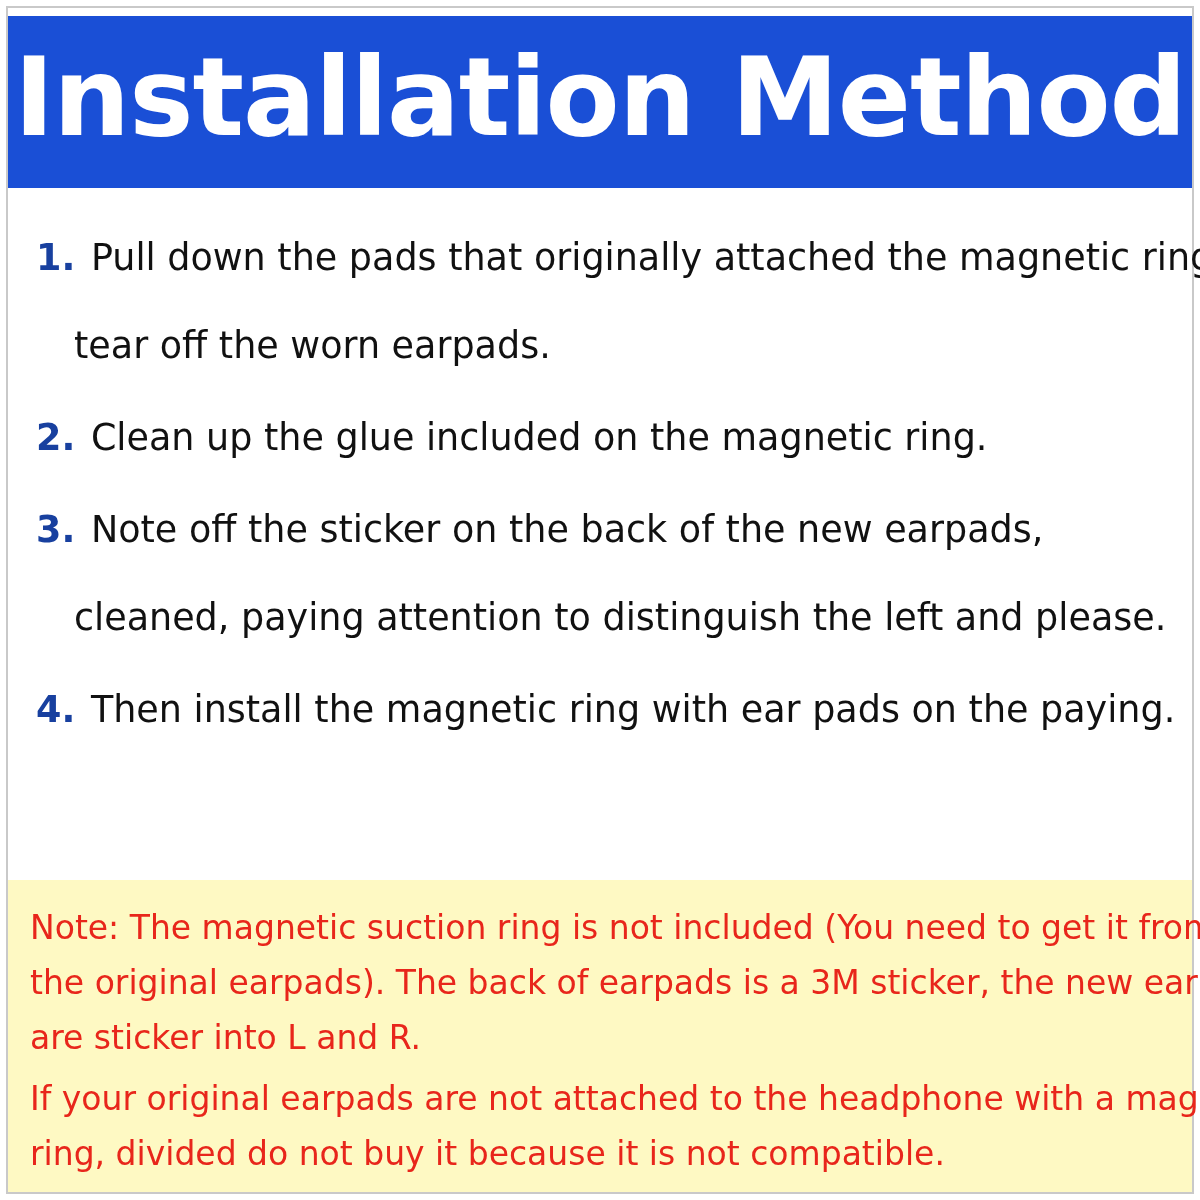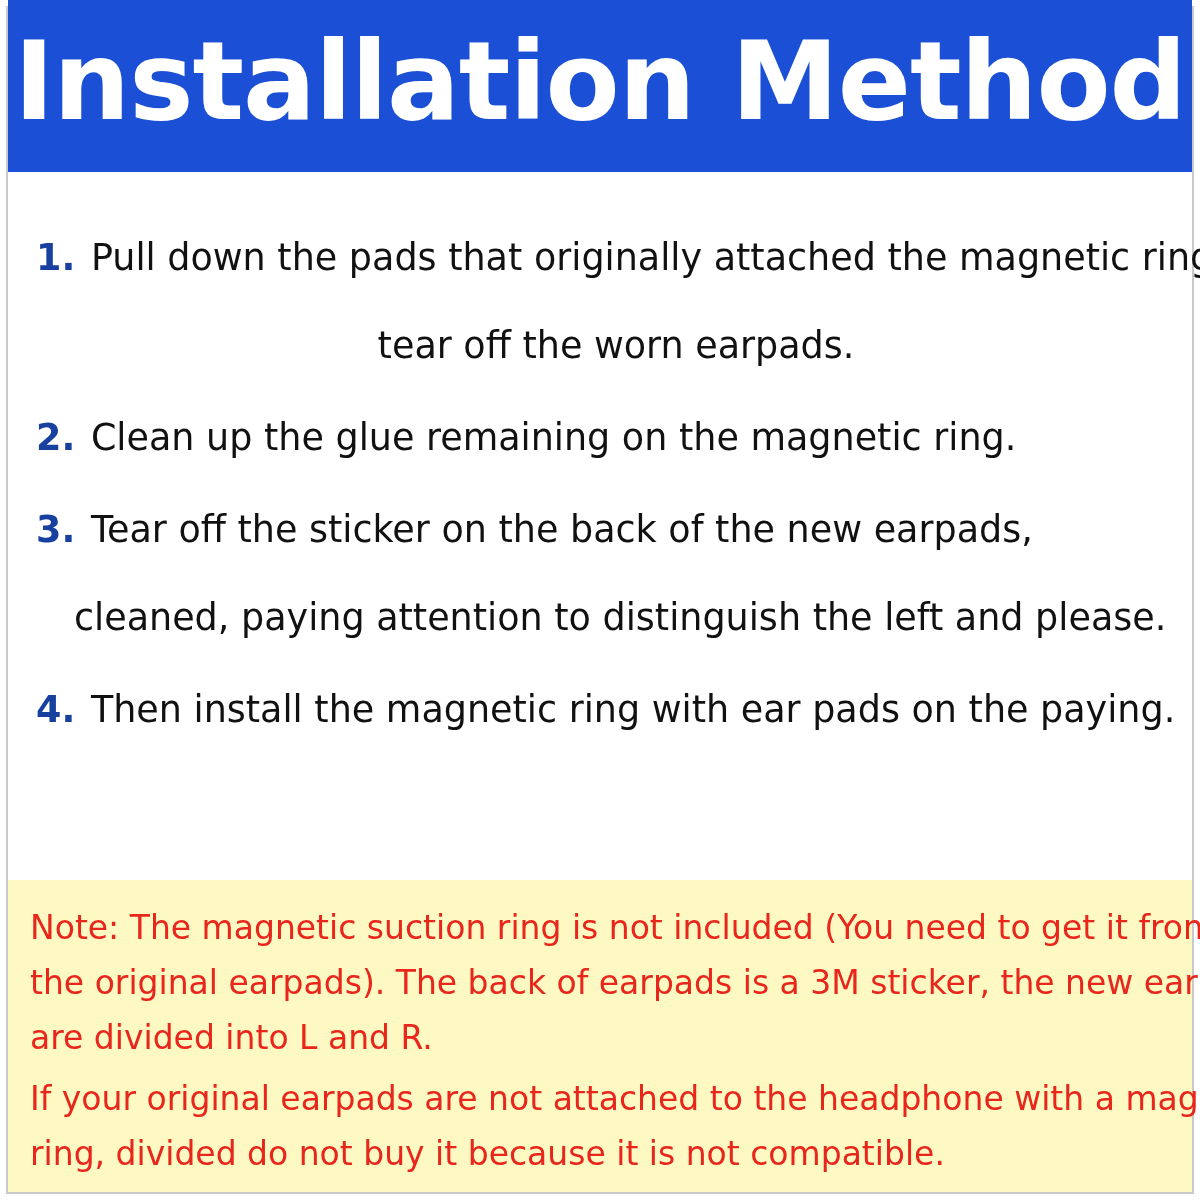--- a/index.html
+++ b/index.html
@@ -28,21 +28,21 @@
     right: 6px;
     bottom: 6px;
     border: 2px solid #c9c9c9;
     box-sizing: border-box;
   }
 
   
   .title-banner {
     position: absolute;
     left: 8px;
-    top: 0;
+    top: 16px;
     width: 1184px;
     height: 172px;
     background: #1a4fd6;
     display: flex;
     align-items: center;
     justify-content: center;
     box-sizing: border-box;
     overflow: hidden;
   }
   .title-banner .title-text {
@@ -78,21 +78,20 @@
     font-family: "DejaVu Sans", sans-serif;
     font-weight: 500;
   }
   .step-line .num {
     color: #18409f;
     font-weight: 600;
     margin-right: 4px;
   }
   .step-line.indent {
     padding-left: 38px;
-    text-align: center;
   }
 
   
   .note {
     position: absolute;
     left: 8px;
     top: 880px;
     width: 1184px;
     height: 312px;
     background: #fef9c3;
@@ -129,47 +128,47 @@
         <span>Pull down the pads that originally attached the magnetic ring,</span>
       </div>
       <div class="step-line indent">
         <span>tear off the worn earpads.</span>
       </div>
     </div>
 
     <div class="step">
       <div class="step-line">
         <span class="num">2.</span>
-        <span>Clean up the glue remaining on the magnetic ring.</span>
+        <span>Clean up the glue included on the magnetic ring.</span>
       </div>
     </div>
 
     <div class="step">
       <div class="step-line">
         <span class="num">3.</span>
-        <span>Tear off the sticker on the back of the new earpads,</span>
+        <span>Note off the sticker on the back of the new earpads,</span>
       </div>
       <div class="step-line indent">
         <span>cleaned, paying attention to distinguish the left and please.</span>
       </div>
     </div>
 
     <div class="step">
       <div class="step-line">
         <span class="num">4.</span>
         <span>Then install the magnetic ring with ear pads on the paying.</span>
       </div>
     </div>
 
   </div>
 
   <div class="note">
     <div class="note-para">
       <div class="note-line">Note:  The magnetic suction ring is not included (You need to get it from</div>
       <div class="note-line">the original earpads). The back of earpads is a 3M sticker, the new earpads</div>
-      <div class="note-line">are divided into L and R.</div>
+      <div class="note-line">are sticker into L and R.</div>
     </div>
     <div class="note-para">
       <div class="note-line">If your original earpads are not attached to the headphone with a magnetic</div>
       <div class="note-line">ring, divided do not buy it because it is not compatible.</div>
     </div>
   </div>
 </div>
 
 </body></html>

